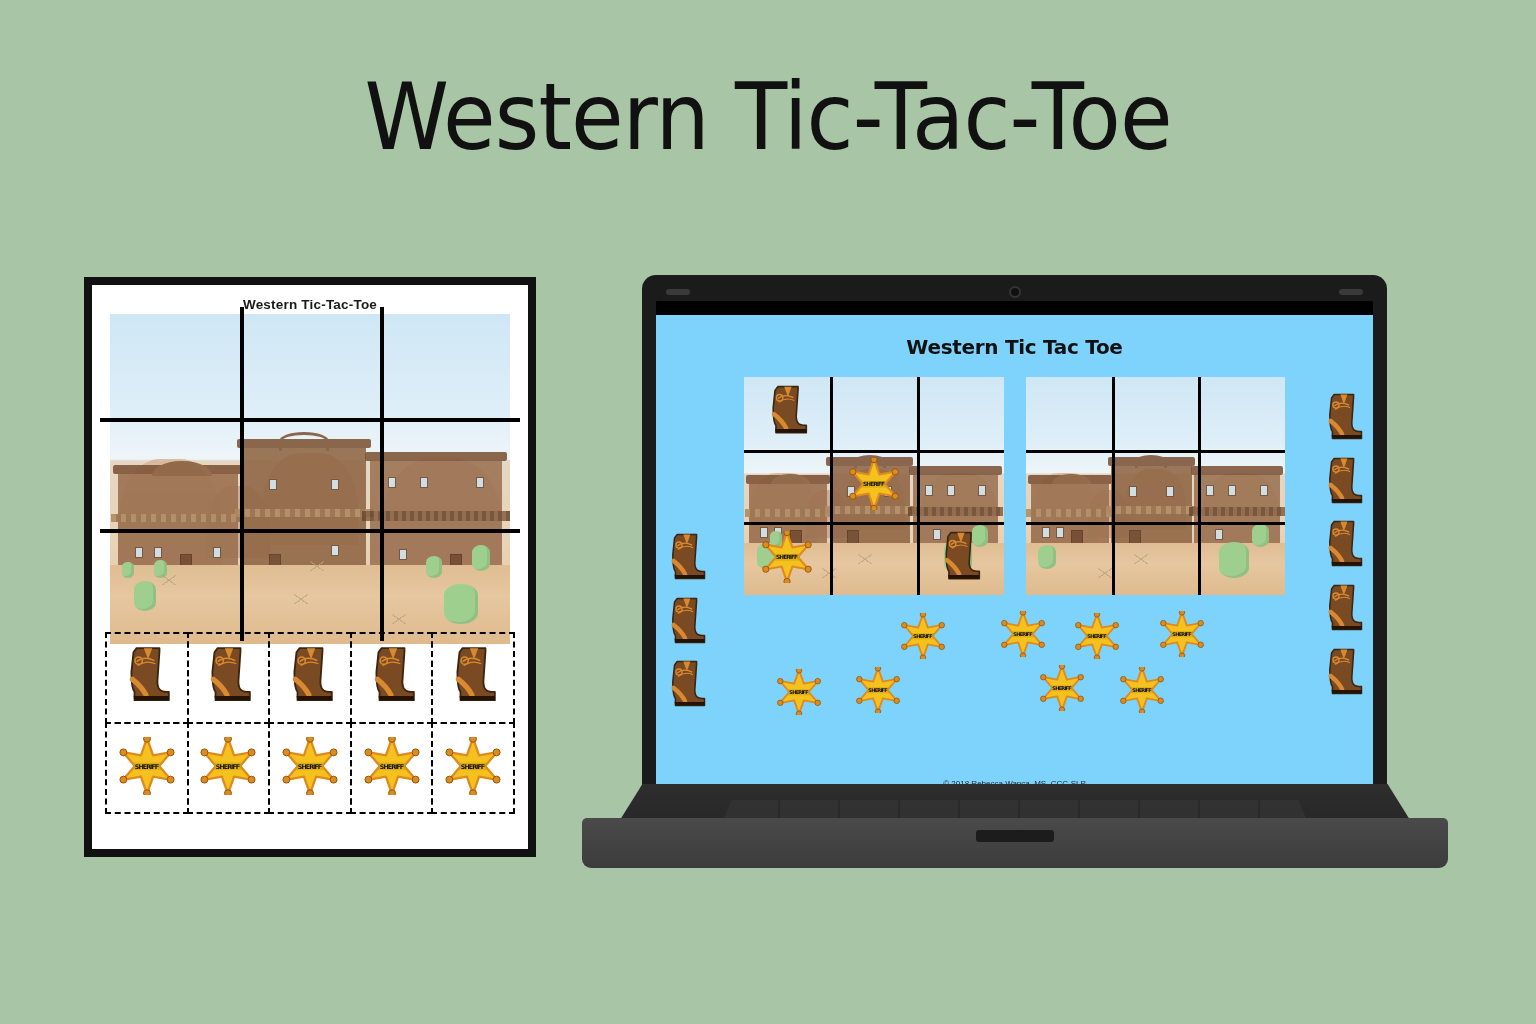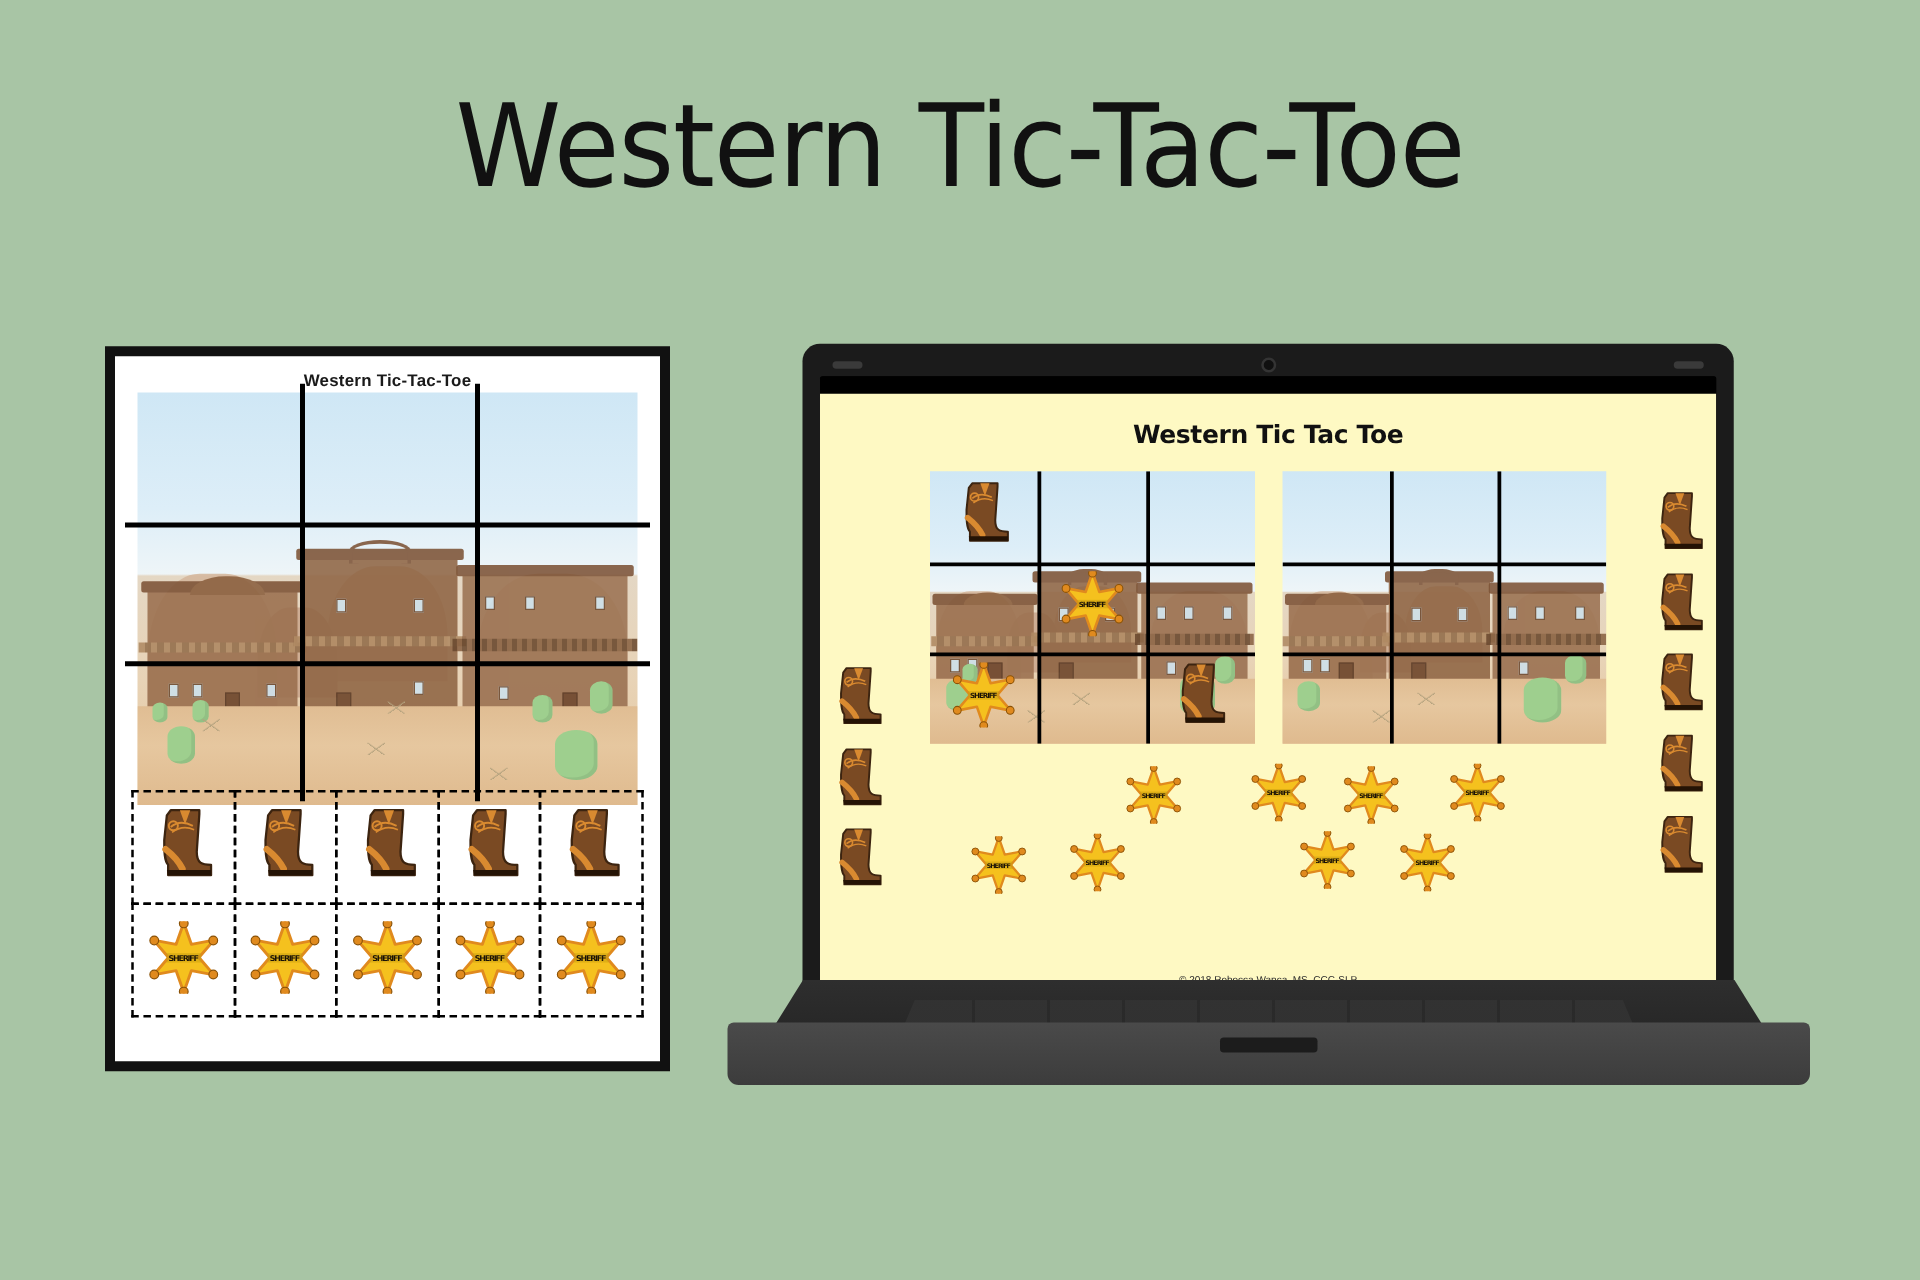--- a/index.html
+++ b/index.html
@@ -172,21 +172,21 @@
 
   #laptop-screen {
     width:100%; height:100%;
     background:#000;
     border-radius:2px;
     overflow:hidden;
     display:flex; flex-direction:column;
   }
   #screen-topbar { height:14px; background:#000; flex:none; }
   #screen-content {
-    flex:1; background:#fef9c3; position:relative;
+    flex:1; background:#7dd3fc; position:relative;
     padding:6px 0 0 0;
   }
   #screen-title {
     text-align:center;
     font-size:20px; font-weight:bold; color:#111;
     font-family:"DejaVu Sans", sans-serif;
     letter-spacing:-.3px;
     margin-top:14px;
   }
   #boards {

